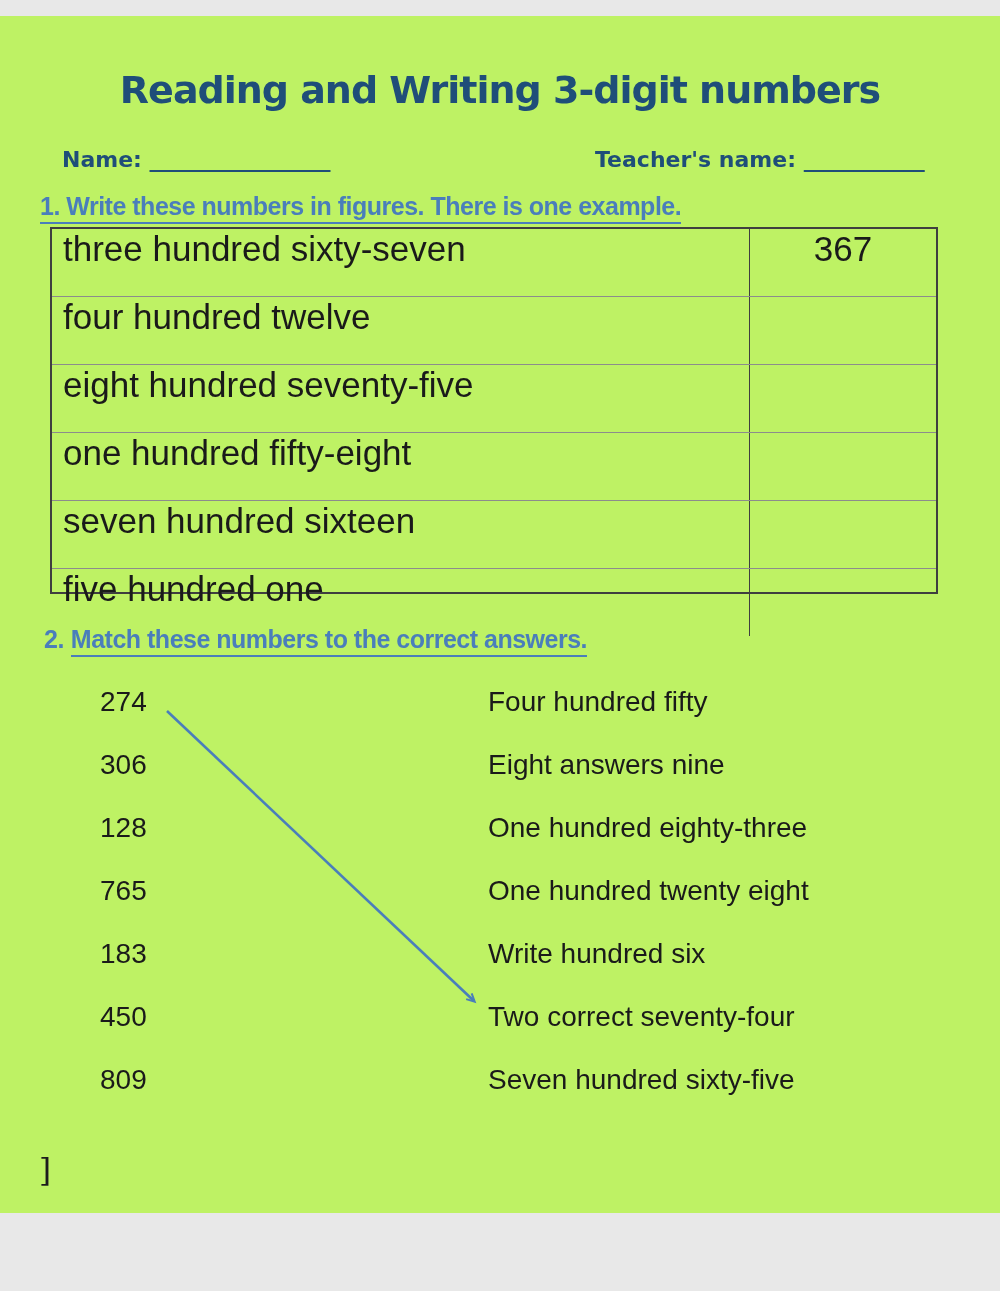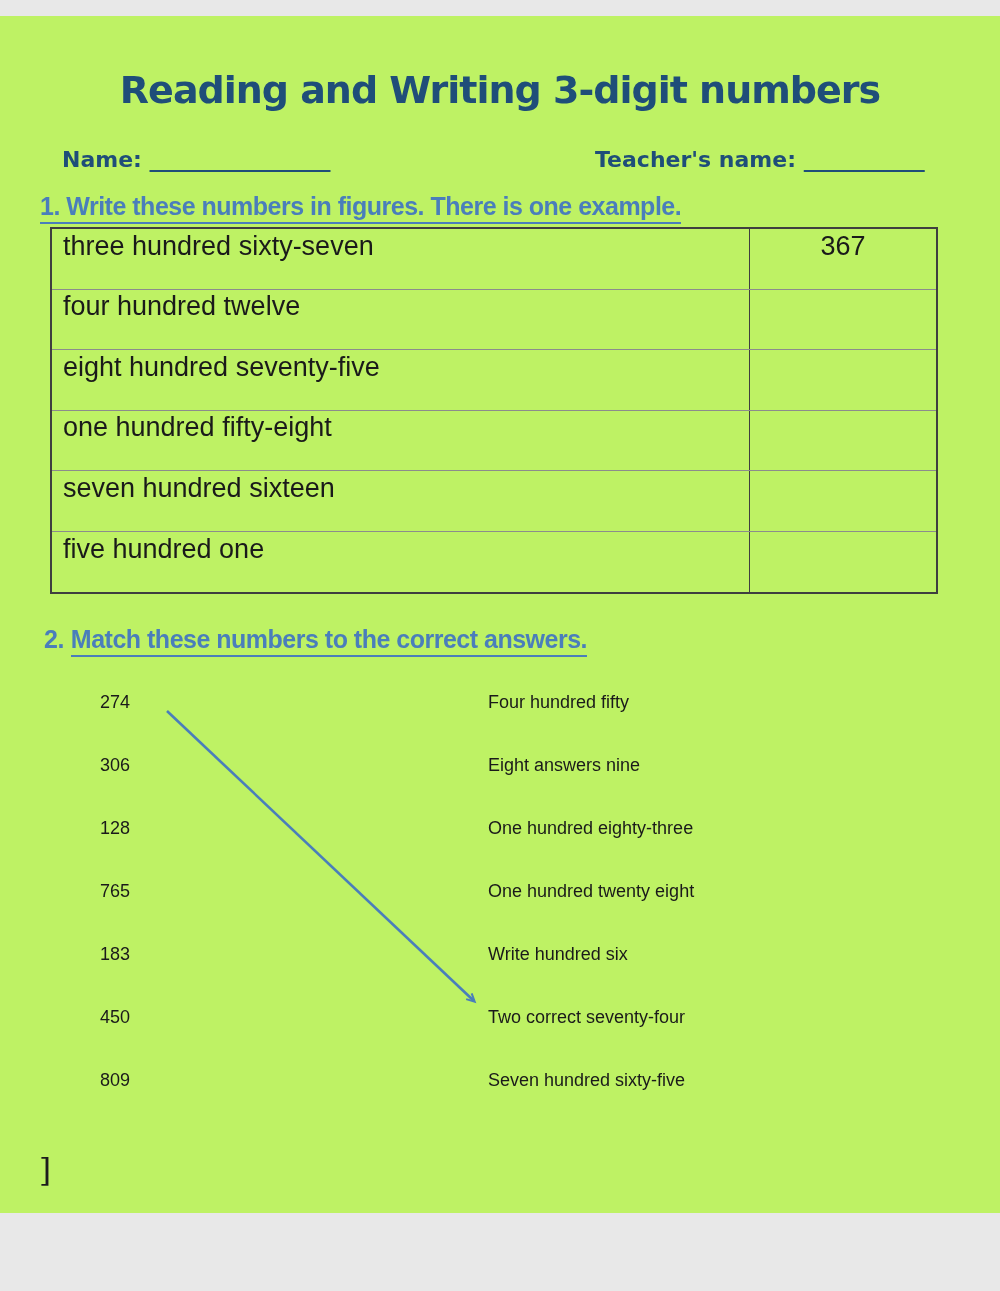--- a/index.html
+++ b/index.html
@@ -41,26 +41,26 @@
   .h2 .hnum{margin-right:7px;}
   
   .table{
     position:absolute;left:50px;top:211px;width:888px;height:367px;
     border:2px solid #3f3f3f;box-sizing:border-box;
     display:grid;grid-template-rows:repeat(6,1fr);
   }
   .trow{display:flex;border-bottom:1.5px solid #8c8c8c;box-sizing:border-box;}
   .trow:last-child{border-bottom:none;}
   .cell{display:flex;align-items:flex-end;box-sizing:border-box;
-    font-size:27px;color:var(--text_black);padding-bottom:27px;}
+    font-size:35px;color:var(--text_black);padding-bottom:27px;}
   .cell.words{flex:1;padding-left:11px;border-right:1.5px solid #3f3f3f;}
   .cell.fig{width:186px;justify-content:center;}
   
   .match-row{position:absolute;left:0;width:1000px;height:28px;
-    font-size:18px;color:var(--text_black);line-height:28px;}
+    font-size:28px;color:var(--text_black);line-height:28px;}
   .match-row .mnum{position:absolute;left:100px;}
   .match-row .mans{position:absolute;left:488px;white-space:nowrap;}
   
   .arrow{position:absolute;left:0;top:0;pointer-events:none;}
   .arrow line{stroke:var(--arrow_blue);stroke-width:2.6px;}
   .arrow .ah{stroke:var(--arrow_blue);stroke-width:2px;fill:none;}
   
   .bracket{position:absolute;left:39px;top:1136px;
     font-family:"DejaVu Serif",serif;font-size:31px;color:#1c1c1c;}
 </style>

